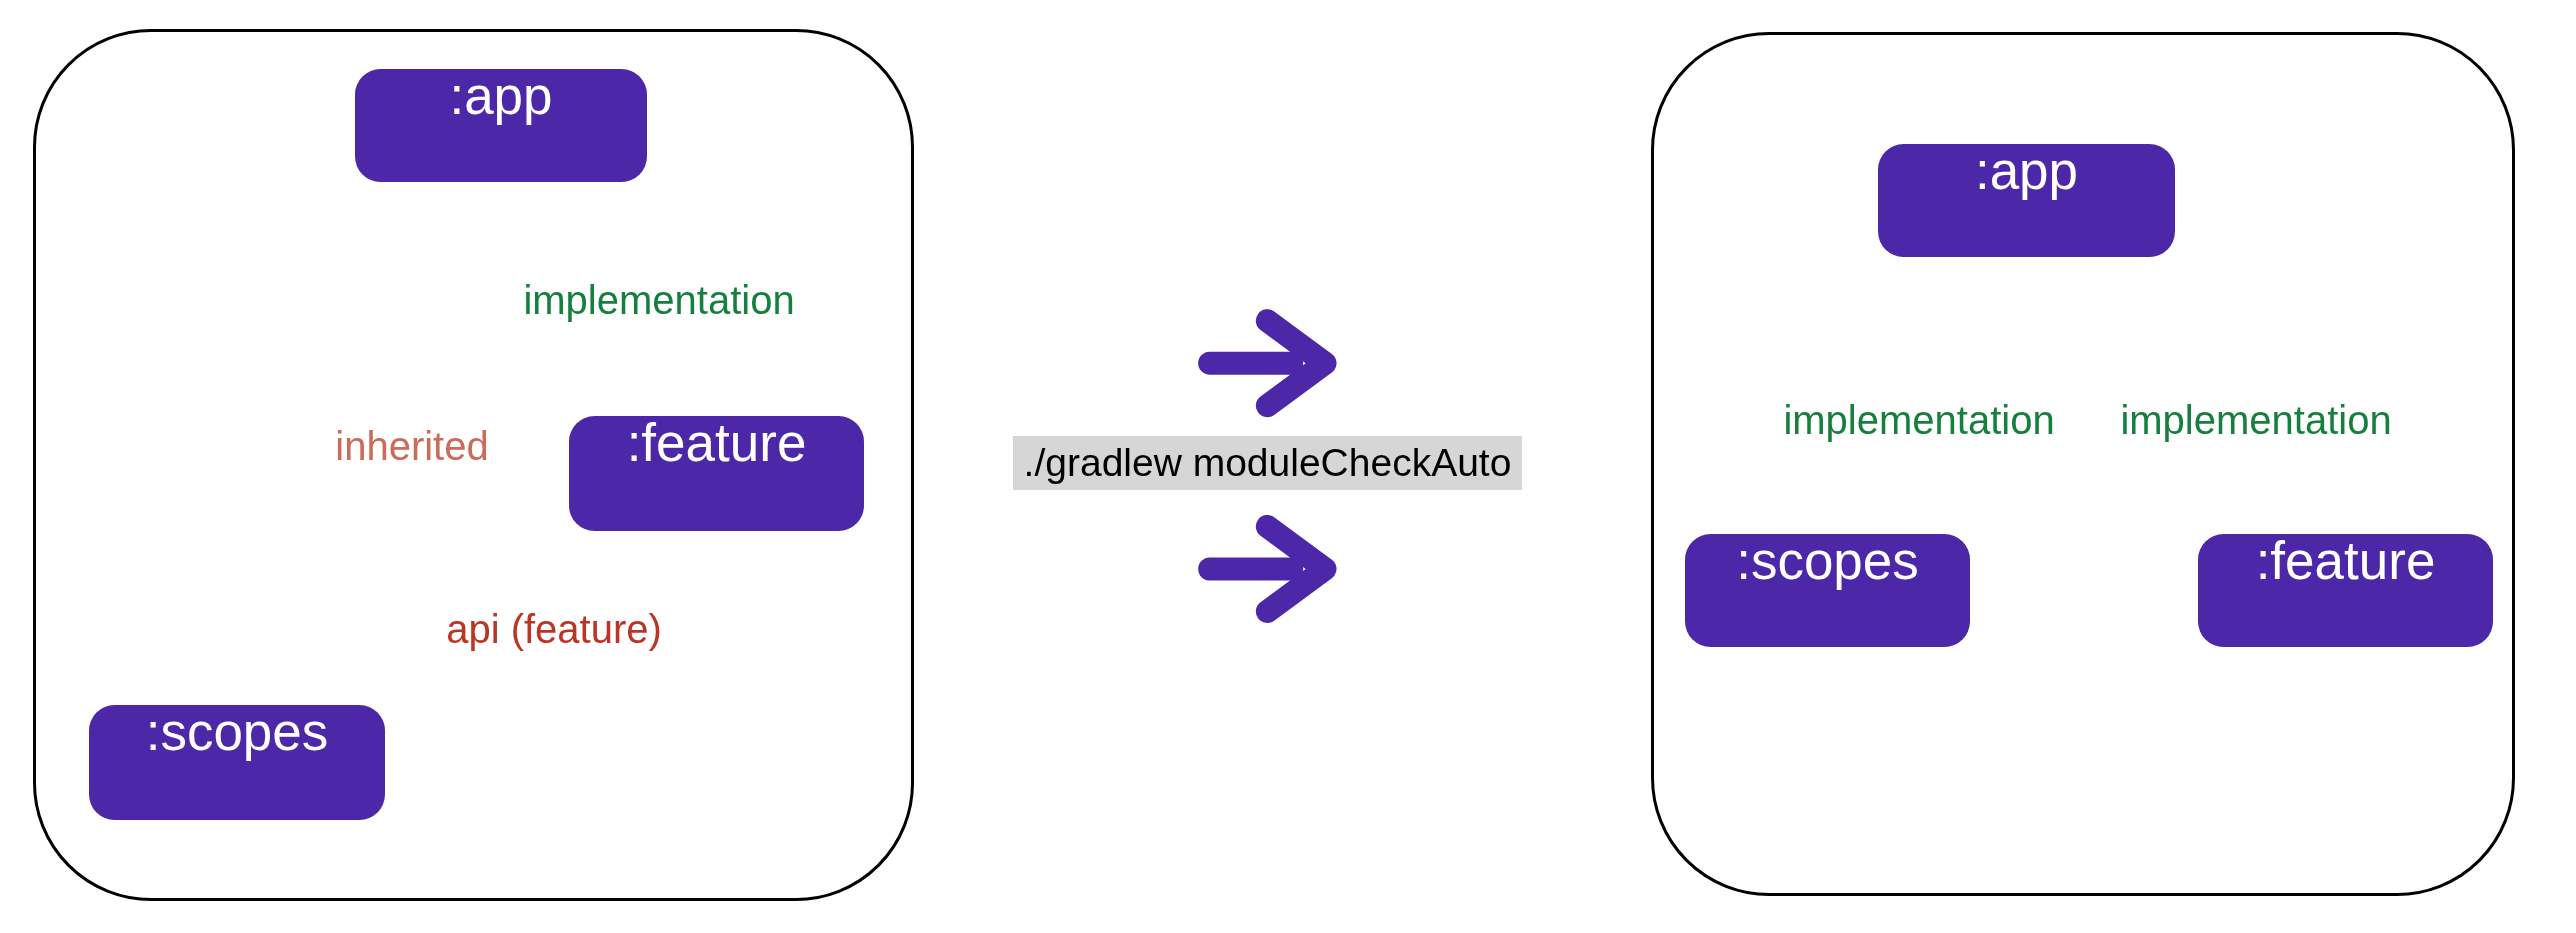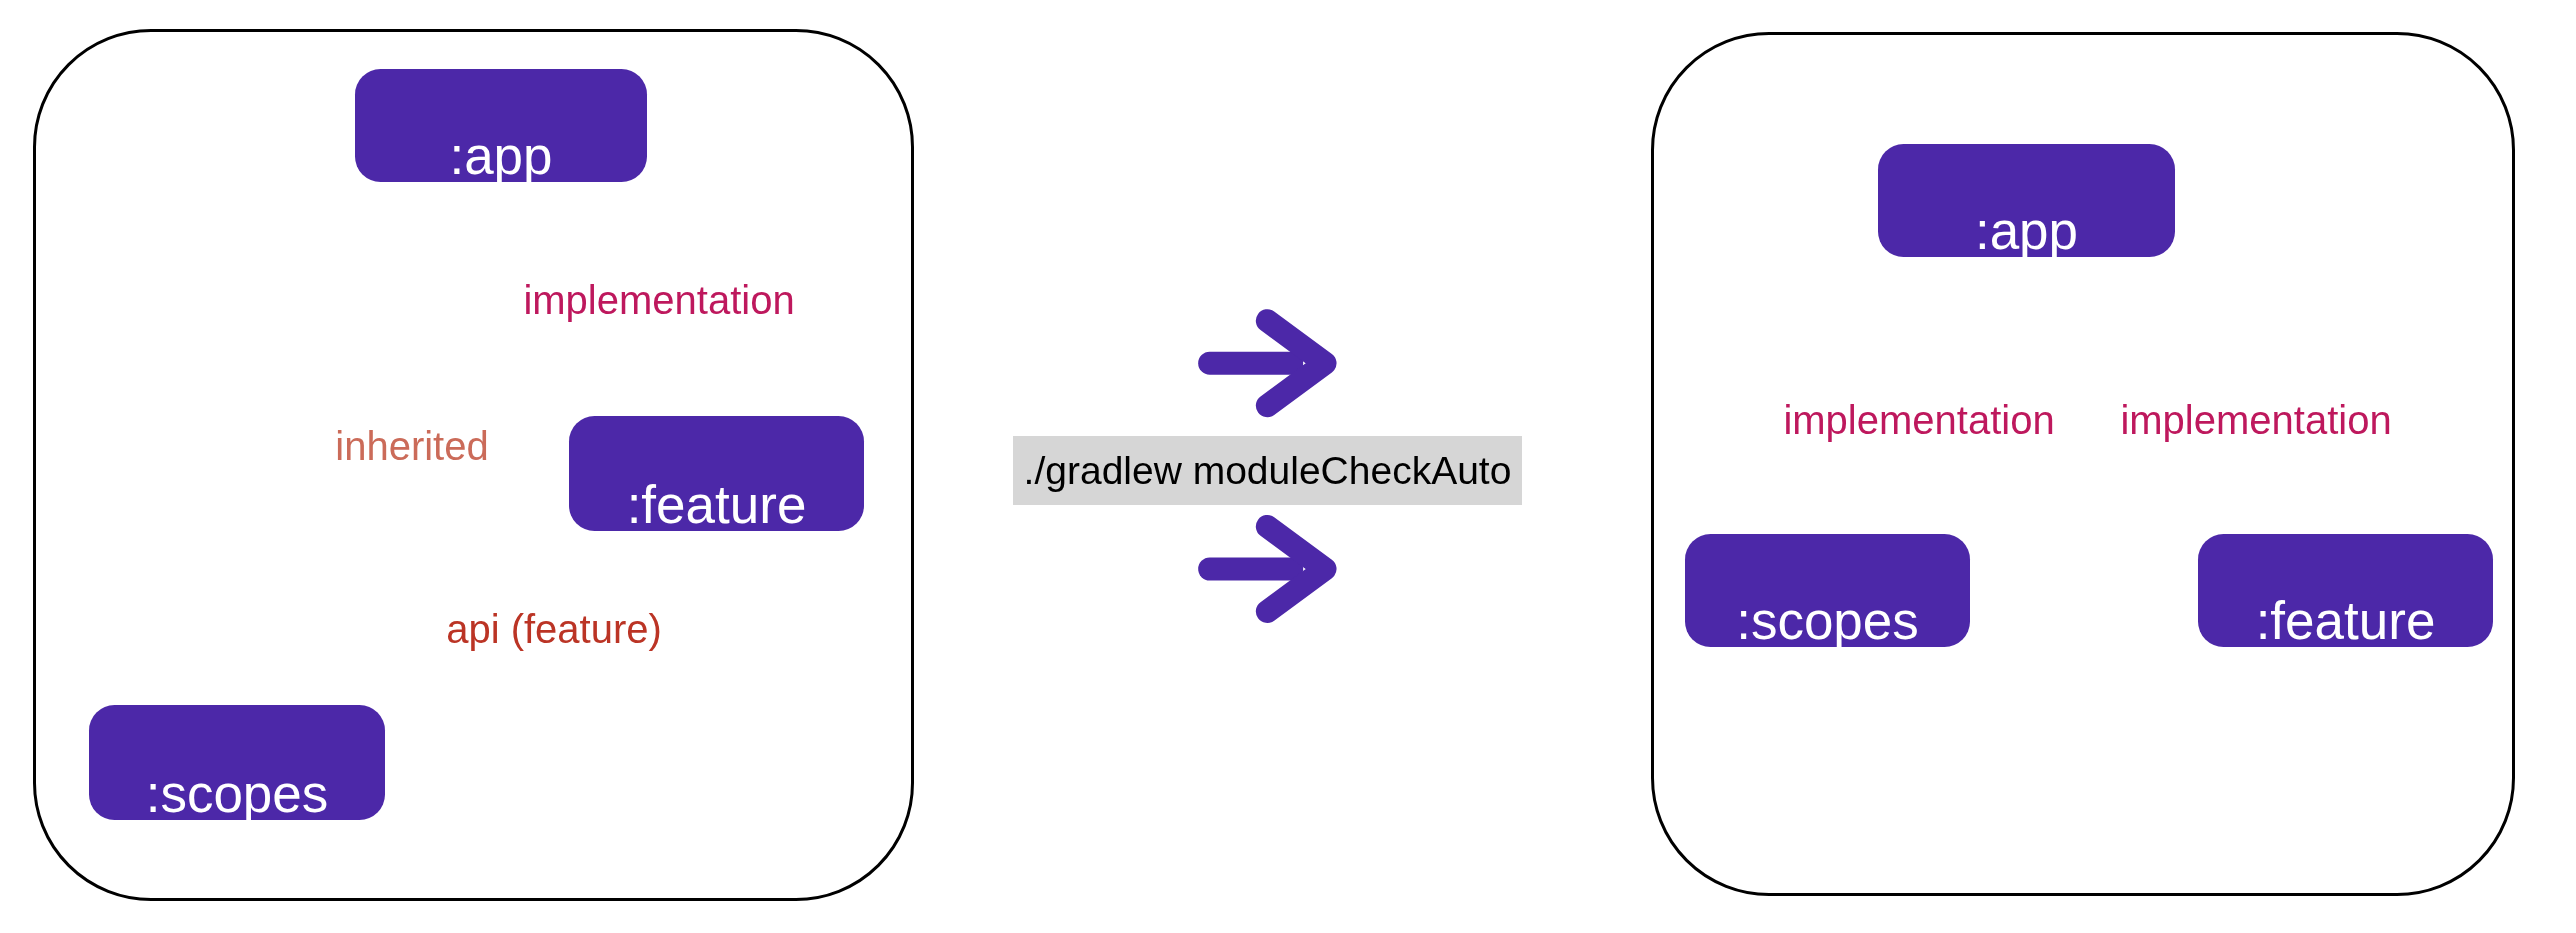--- a/index.html
+++ b/index.html
@@ -10,33 +10,33 @@
   .panel{
     position:absolute;background:#ffffff;
     border:3px solid #000;border-radius:118px;
     box-sizing:border-box;
   }
   #panel-before{left:33px;top:29px;width:881px;height:872px;}
   #panel-after{left:1651px;top:32px;width:864px;height:864px;}
   .node{
     position:absolute;background:var(--node-purple,#4C28A8);
     border-radius:25.5px;color:#fff;
-    display:flex;align-items:flex-end;justify-content:center;
+    display:flex;align-items:flex-start;justify-content:center;
     font-size:53px;line-height:1;letter-spacing:0;
   }
   #edges-svg{position:absolute;left:0;top:0;width:2576px;height:934px;}
   .edge-label{
     position:absolute;transform:translate(-50%,-50%);
     background:#ffffff;padding:4.9px 11px;white-space:nowrap;
-    font-size:40px;line-height:1;color:#be185d;
+    font-size:40px;line-height:1;color:#15803d;
   }
   .edge-label.salmon{color:var(--inherited-salmon,#CB6B59);}
   .edge-label.red{color:var(--api-red,#BB3425);}
   #command-chip{
-    position:absolute;left:1013px;top:436px;width:509px;height:69px;
+    position:absolute;left:1013px;top:436px;width:509px;height:54px;
     background:var(--code-bg,#D6D6D6);
     display:flex;align-items:center;justify-content:center;
     font-size:39px;color:#000;white-space:nowrap;
   }
 </style>
 </head>
 <body>
 
 <svg id="edges-svg" viewBox="0 0 4244 1538" xmlns="http://www.w3.org/2000/svg">
   <defs>

